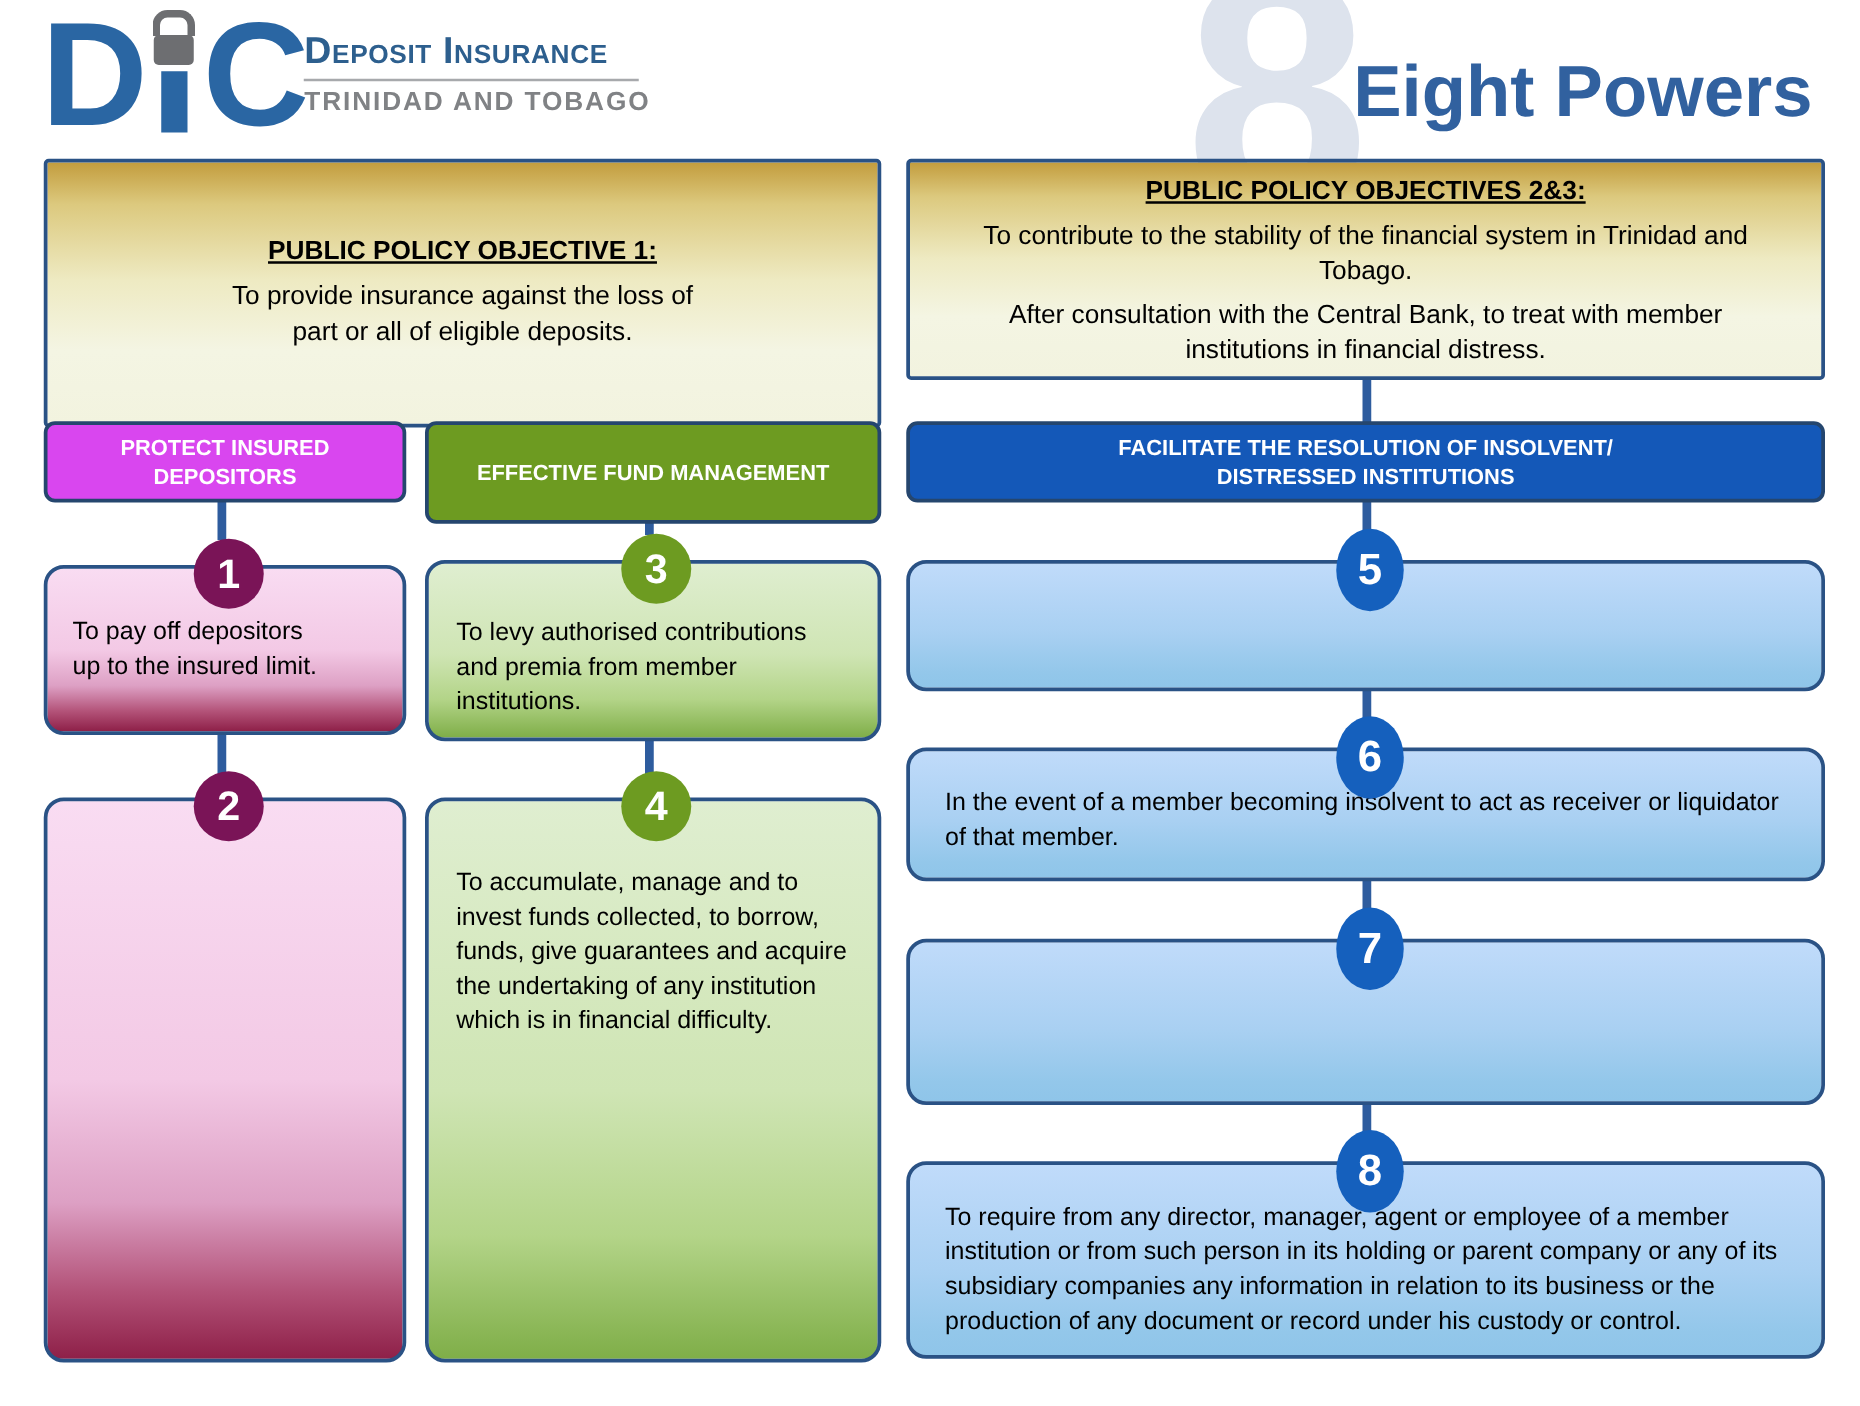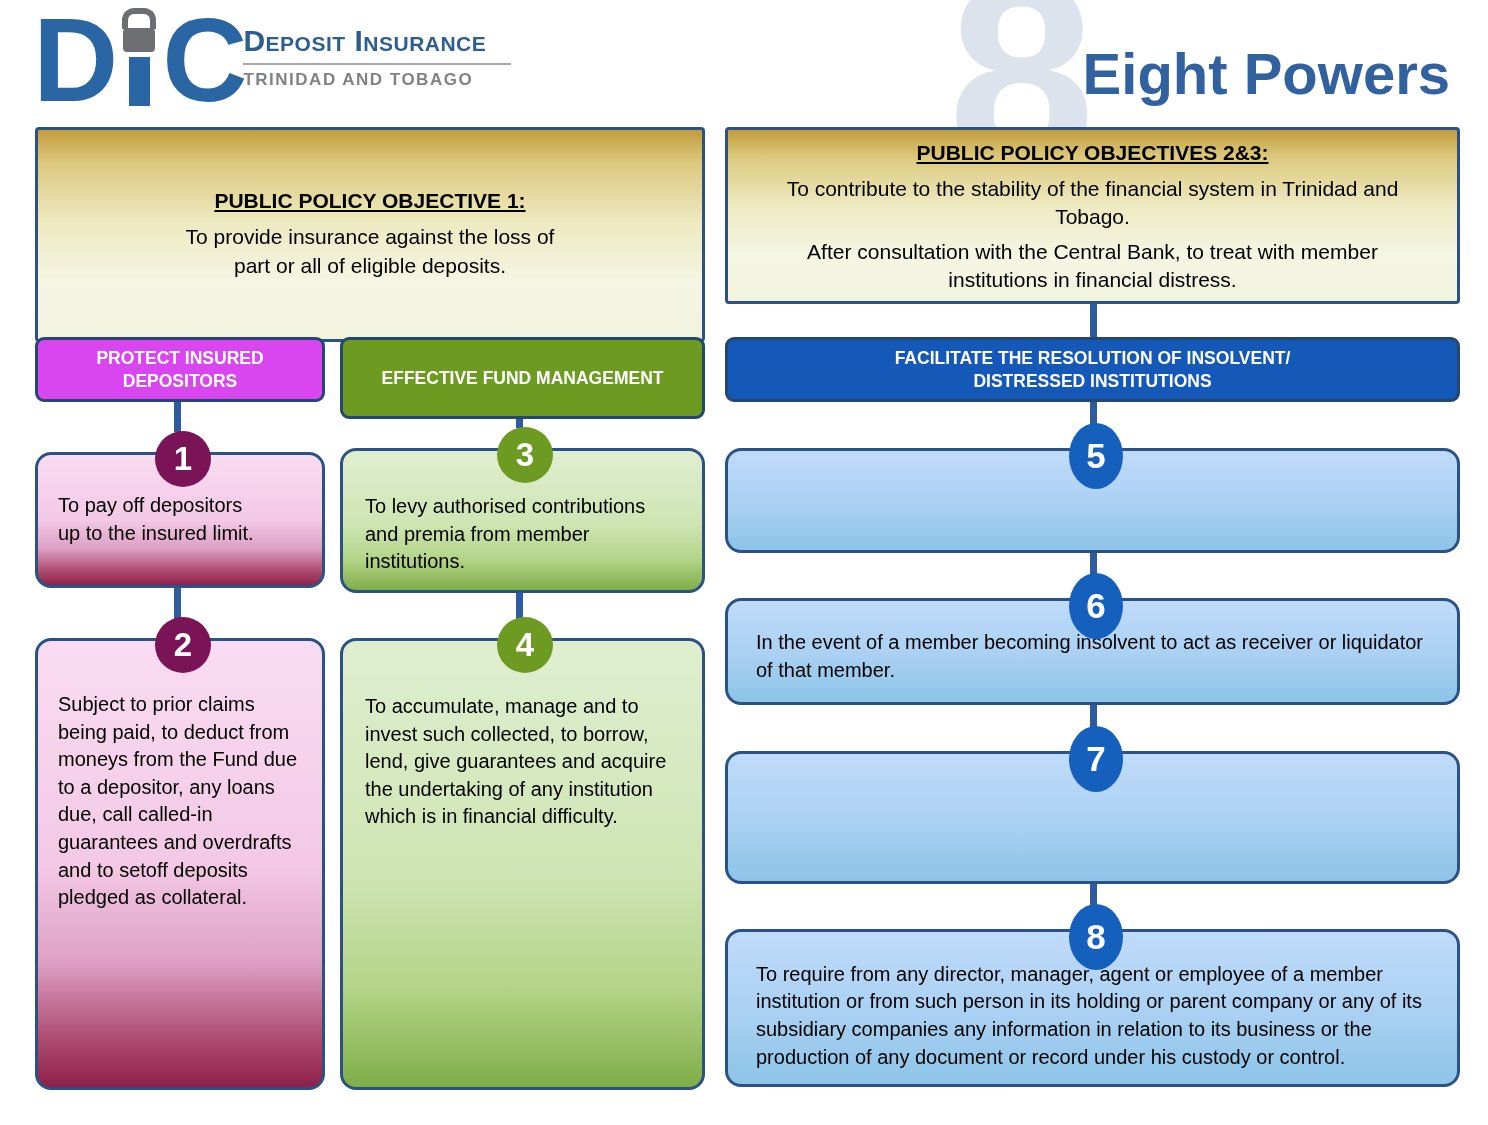--- a/index.html
+++ b/index.html
@@ -20,21 +20,21 @@
   .dic-i{display:flex;flex-direction:column;align-items:center;margin:0 6px 0 8px;}
   .lock{display:flex;flex-direction:column;align-items:center;margin-bottom:5px;}
   .lock-shackle{width:22px;height:15px;border:6px solid #6d6e71;border-bottom:none;
        border-radius:12px 12px 0 0;}
   .lock-body{width:32px;height:24px;background:#6d6e71;border-radius:4px;margin-top:-1px;}
   .dic-stem{width:21px;height:49px;background:#2a66a3;}
   .wordmark{padding-top:16px;}
   .wm-line{font-variant:small-caps;font-weight:700;color:#2d5f8e;
        font-size:30px;line-height:1.0;letter-spacing:0.5px;}
   .wm-divider{width:268px;height:2px;background:#a7a9ac;margin:7px 0 5px 0;}
-  .wm-country{color:#808285;font-size:17px;font-weight:600;letter-spacing:1.5px;}
+  .wm-country{color:#808285;font-size:21px;font-weight:600;letter-spacing:1.5px;}
 
   
   .watermark{left:948px;top:-58px;z-index:0;color:#dde3ed;
        font-size:265px;font-weight:800;line-height:1;}
   .title{left:1000px;top:40px;width:450px;text-align:right;z-index:1;
        color:#31619f;font-size:58px;font-weight:800;letter-spacing:0px;}
 
   
   .gold-box{
     background:linear-gradient(180deg,#c39d3e 0%,#dcc97e 16%,#eeeac2 45%,#f4f5e3 72%,#f2f3df 100%);
@@ -136,31 +136,30 @@
 DISTRESSED INSTITUTIONS</div>
 
   <div class="abs power power-pink" style="left:35px;top:452px;width:290px;height:136px;display:flex;align-items:center;padding:14px 20px;">
     <div class="circle circle-round c-purple" style="left:117px;">1</div>
     <div class="pw-text preline">To pay off depositors
 up to the insured limit.</div>
   </div>
 
   <div class="abs power power-pink" style="left:35px;top:638px;width:290px;height:452px;padding:50px 20px 20px;">
     <div class="circle circle-round c-purple" style="left:117px;">2</div>
-    <div class="pw-text">Subject to prior claims being paid, to deduct from moneys from the Fund due to a depositor, any loans due, call called-in guarantees and overdrafts and to setoff deposits pledged as collateral.</div>
   </div>
 
   <div class="abs power power-green" style="left:340px;top:448px;width:365px;height:145px;padding:42px 22px 12px;">
     <div class="circle circle-round c-green" style="left:154px;">3</div>
     <div class="pw-text">To levy authorised contributions and premia from member institutions.</div>
   </div>
 
   <div class="abs power power-green" style="left:340px;top:638px;width:365px;height:452px;padding:52px 22px 20px;">
     <div class="circle circle-round c-green" style="left:154px;">4</div>
-    <div class="pw-text">To accumulate, manage and to invest such collected, to borrow, lend, give guarantees and acquire the undertaking of any institution which is in financial difficulty.</div>
+    <div class="pw-text">To accumulate, manage and to invest funds collected, to borrow, funds, give guarantees and acquire the undertaking of any institution which is in financial difficulty.</div>
   </div>
 
   <div class="abs power power-blue" style="left:725px;top:448px;width:735px;height:105px;display:flex;align-items:center;padding:18px 28px 10px;">
     <div class="circle circle-oval c-blue" style="left:341px;">5</div>
   </div>
 
   <div class="abs power power-blue" style="left:725px;top:598px;width:735px;height:107px;display:flex;align-items:center;padding:20px 28px 10px;">
     <div class="circle circle-oval c-blue" style="left:341px;">6</div>
     <div class="pw-text">In the event of a member becoming insolvent to act as receiver or liquidator of that member.</div>
   </div>

